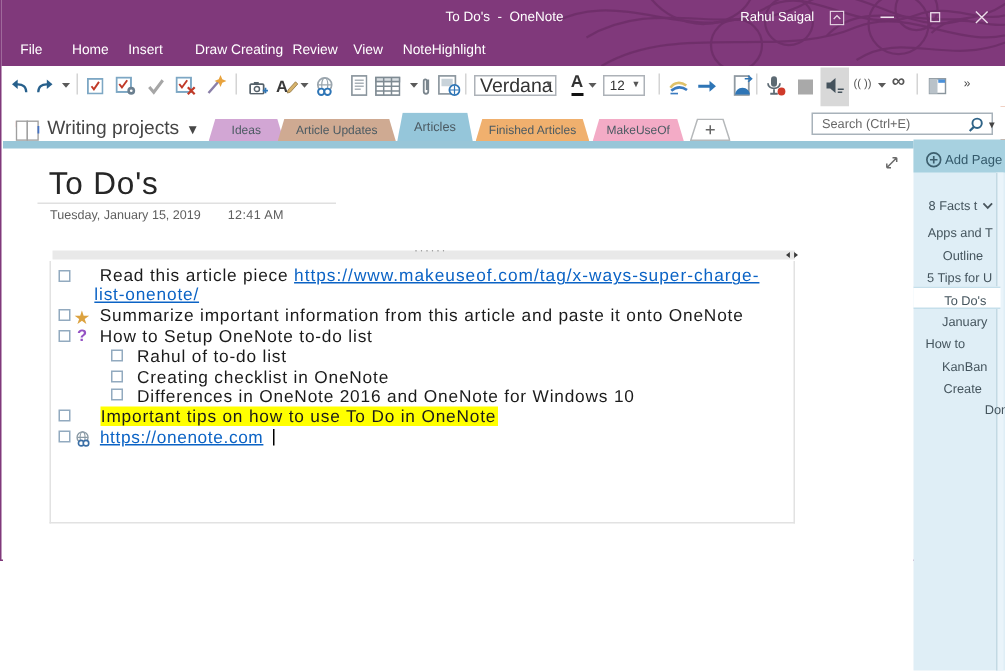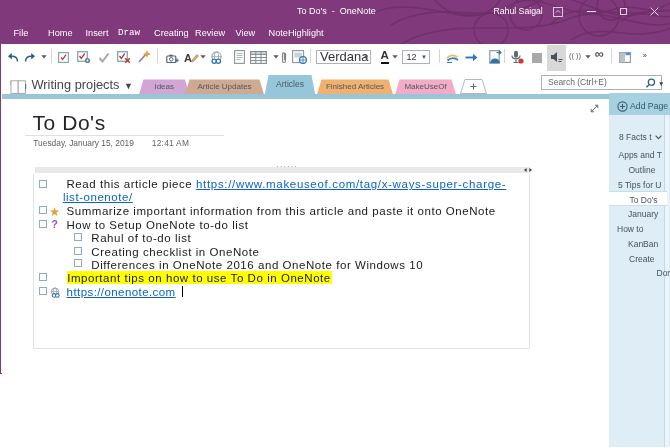--- a/index.html
+++ b/index.html
@@ -58,21 +58,21 @@
       </svg>
     <svg class="abs" style="left:648.5px;top:7px;" width="9" height="9" viewBox="0 0 9 9">
         <path d="M0.6 0.6 L8.4 8.4 M8.4 0.6 L0.6 8.4" stroke="#ecdcea" stroke-width="0.95"></path>
       </svg>
   </div>
 
   <div class="abs" id="menubar">
     <span class="mtxt" style="left:12.5px;">File</span>
     <span class="mtxt" style="left:47px;">Home</span>
     <span class="mtxt" style="left:84.5px;">Insert</span>
-    <span class="mtxt" style="left:117px;font-family:Liberation Mono, monospace;">Draw</span>
+    <span class="mtxt" style="left:129px;">Draw</span>
     <span class="mtxt" style="left:153px;">Creating</span>
     <span class="mtxt" style="left:194px;">Review</span>
     <span class="mtxt" style="left:234.5px;">View</span>
     <span class="mtxt" style="left:267.5px;">NoteHighlight</span>
   </div>
 
   <div class="abs" id="toolbar">
     <svg class="abs" style="left:5px;top:8px;" width="12" height="11" viewBox="0 0 12 11">
         <path d="M10.5 9.5 C10.5 5.5 8 4.2 5 4.2 L4 4.2" fill="none" stroke="#27608c" stroke-width="1.5"></path>
         <path d="M4.8 1 L1 4.2 L4.8 7.4 Z" fill="#27608c"></path>

